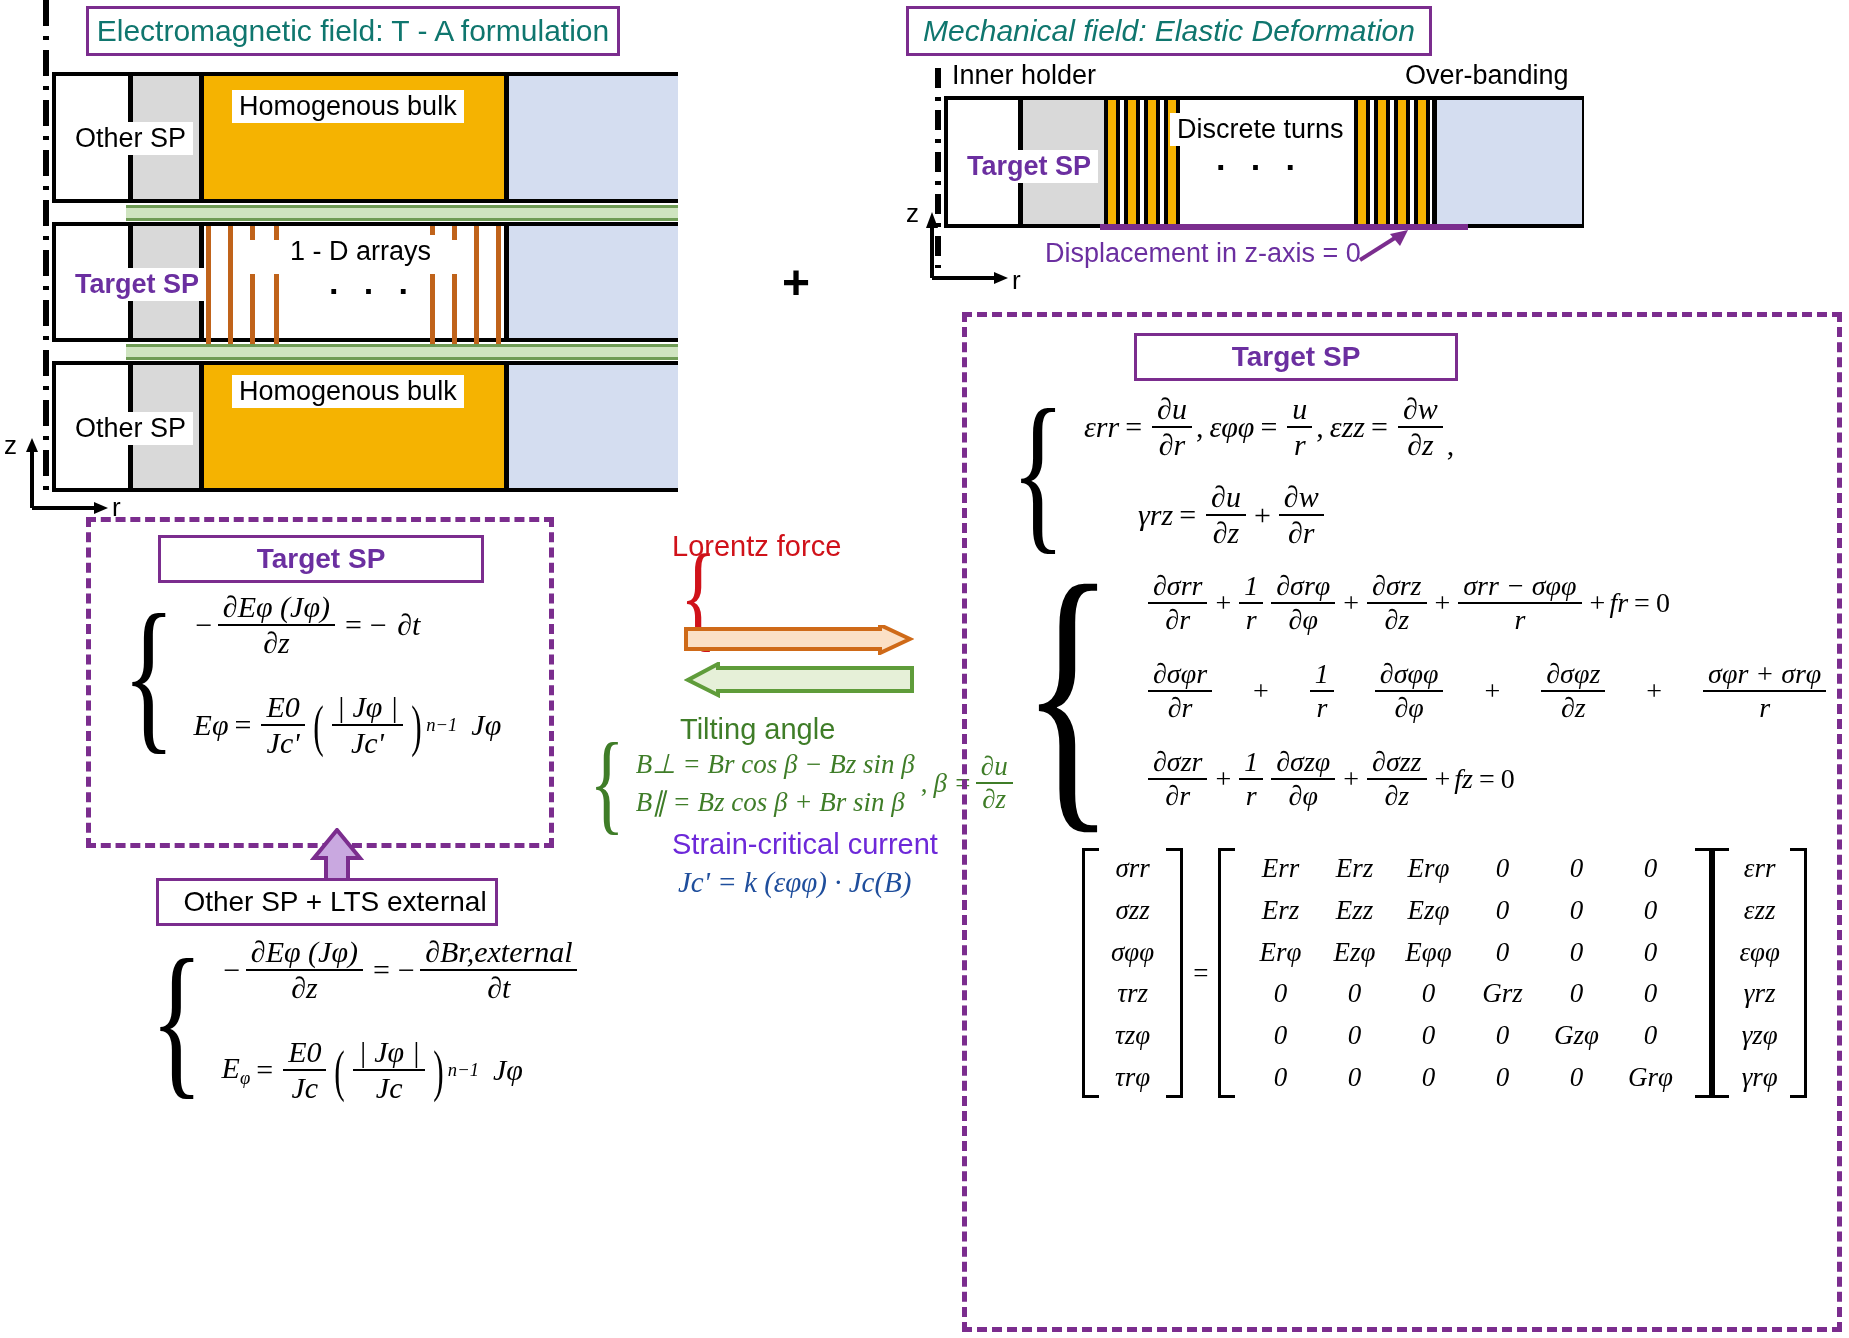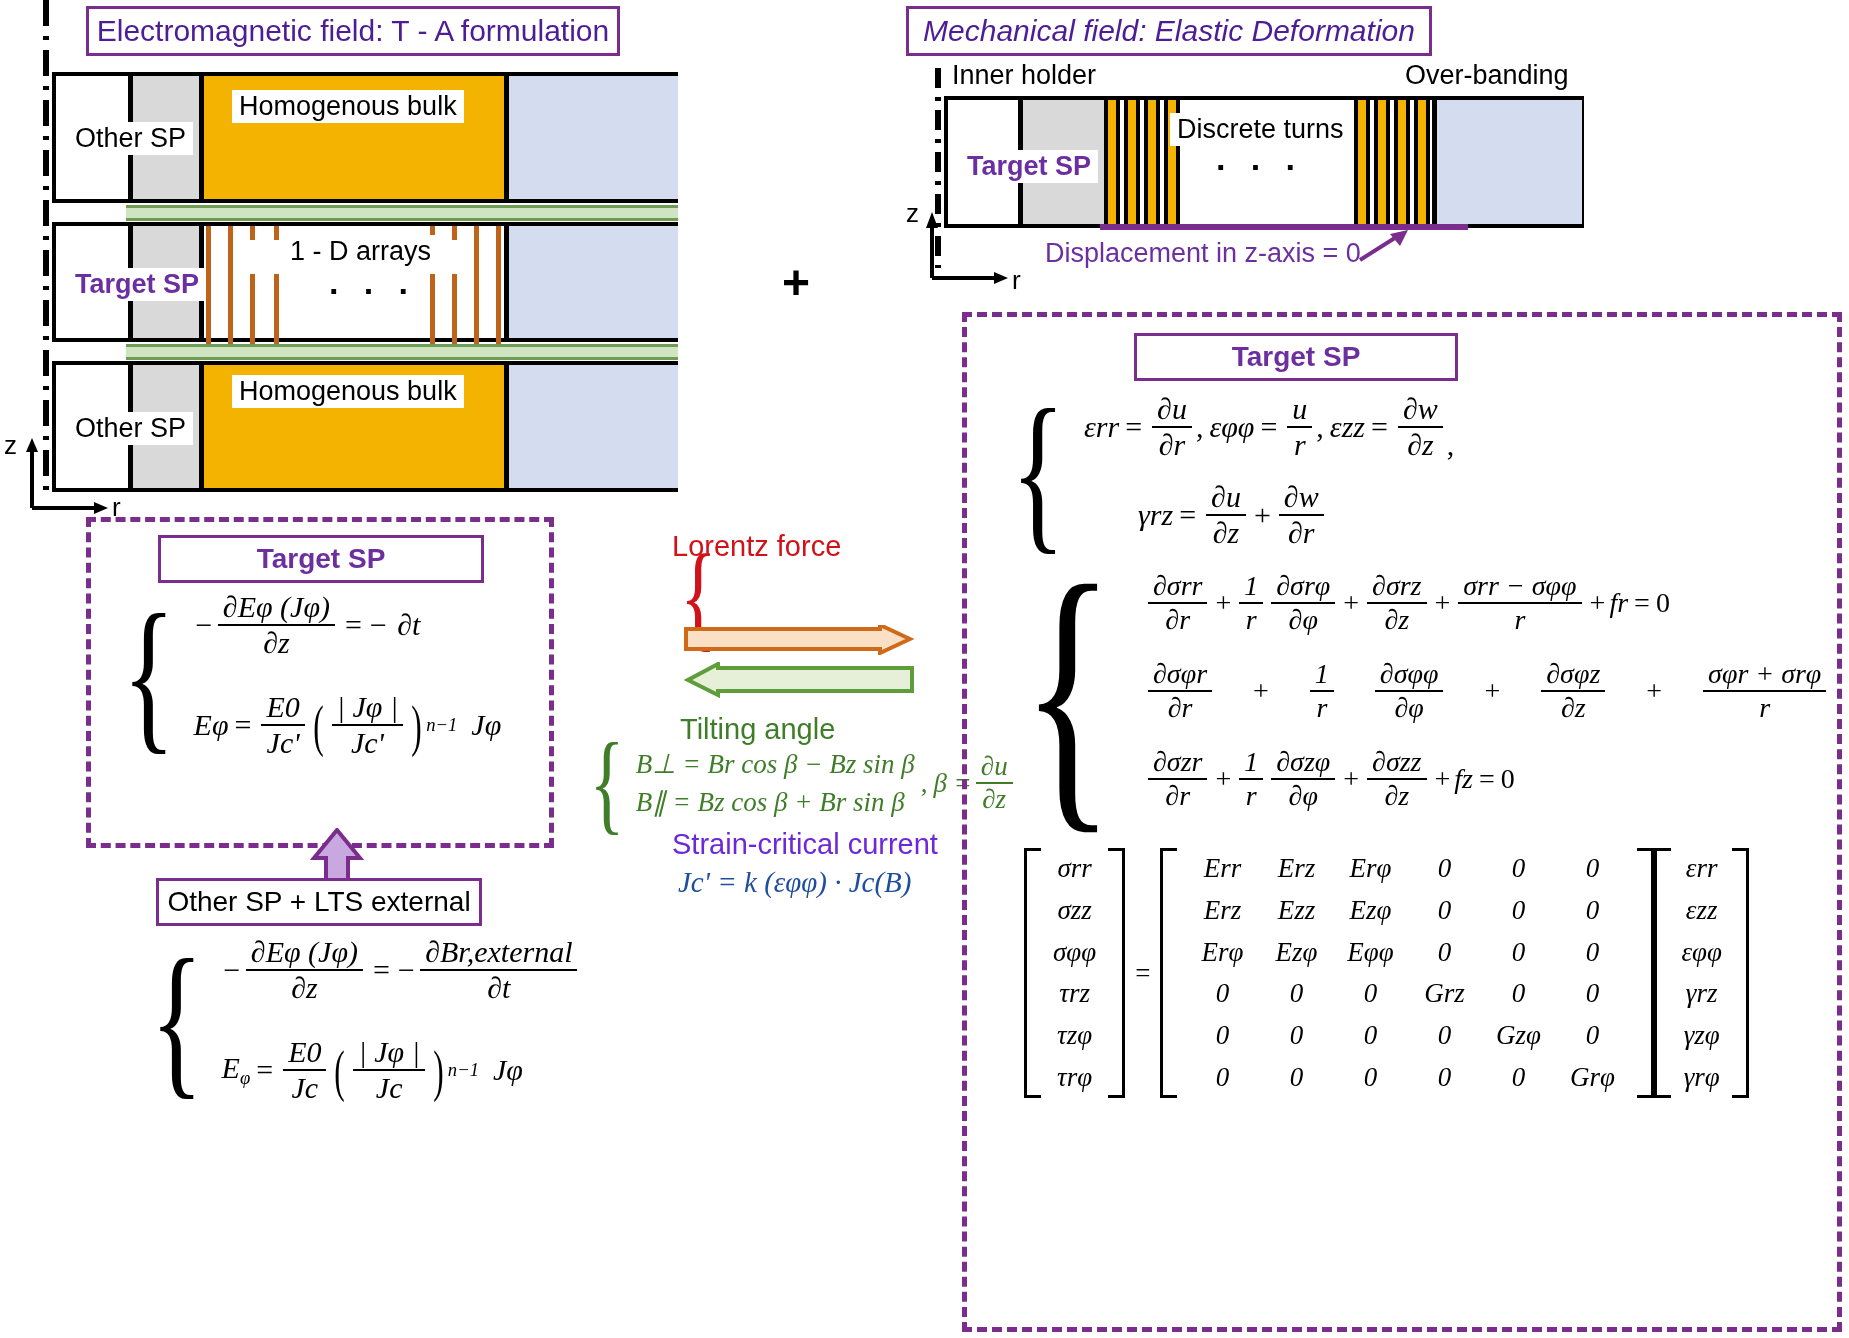--- a/index.html
+++ b/index.html
@@ -4,21 +4,21 @@
 <style>
   html,body{margin:0;padding:0;background:#fff;}
   body{
     width:1849px;height:1338px;position:relative;overflow:hidden;
     font-family:"Liberation Sans", sans-serif;color:#000;
   }
   .abs{position:absolute;}
   .ttlbox{
     border:3px solid #7b2d8e;background:#fff;
     display:flex;align-items:center;justify-content:center;
-    font-size:30px;color:#4c1d95;white-space:nowrap;
+    font-size:30px;color:#0f766e;white-space:nowrap;
   }
   .ttlbox.purple{color:#6b2fa0;font-weight:bold;}
   .geom{box-sizing:border-box;border:4px solid #000;background:#fff;}
   .seg-white{background:#fff;}
   .seg-grey{background:#d9d9d9;}
   .seg-orange{background:#f5b301;}
   .seg-blue{background:#d4ddf0;}
   .seg-green{background:#cfe4c0;}
   .vline{position:absolute;background:#000;}
   .oline{position:absolute;background:#c0631a;}
@@ -211,21 +211,21 @@
         <span style="margin-left:14px;">Jφ</span>
       </div>
     </div>
   </div>
 </div>
 
 <svg class="abs" style="left:310px;top:828px;" width="54" height="62">
   <polygon points="27,2 50,30 38,30 38,60 16,60 16,30 4,30" fill="#c9a8e0" stroke="#7b2d8e" stroke-width="4"></polygon>
 </svg>
 
-<div class="ttlbox purple abs" style="left:156px;top:878px;width:320px;height:42px;color:#000;font-weight:normal;font-size:28px;">
+<div class="ttlbox purple abs" style="left:156px;top:878px;width:320px;height:42px;color:#000;font-weight:normal;font-size:28px;padding-left:16px;">
   <span>Other SP + LTS external</span>
 </div>
 
 <div class="math" style="left:136px;top:935px;font-size:30px;">
   <div class="mrow">
     <span class="brace" style="font-size:170px;line-height:0.62;">{</span>
     <div style="margin-left:4px;">
       <div class="mrow" style="margin-bottom:16px;">
         <span>−</span>
         <span class="frac">
@@ -428,21 +428,21 @@
           </span>
         <span class="up" style="margin:0 4px;">+</span>
         <span>fz</span>
         <span class="up" style="margin:0 6px;">=</span>
         <span class="up">0</span>
       </div>
     </div>
   </div>
 </div>
 
-<div class="math" style="left:990px;top:848px;font-size:27px;padding-left:34px;">
+<div class="math" style="left:1048px;top:848px;font-size:27px;padding-left:34px;">
   <div class="mrow" style="align-items:center;">
 
     <span class="brk" style="height:250px;">
       <span class="bar" style="border-top:3px solid currentColor;border-bottom:3px solid currentColor;width:14px;background:transparent;border-left:3px solid currentColor;"></span>
       <span class="matrix" style="grid-template-rows:repeat(6,1fr);padding:0 12px;">
         <span>σrr</span>
         <span>σzz</span>
         <span>σφφ</span>
         <span>τrz</span>
         <span>τzφ</span>

